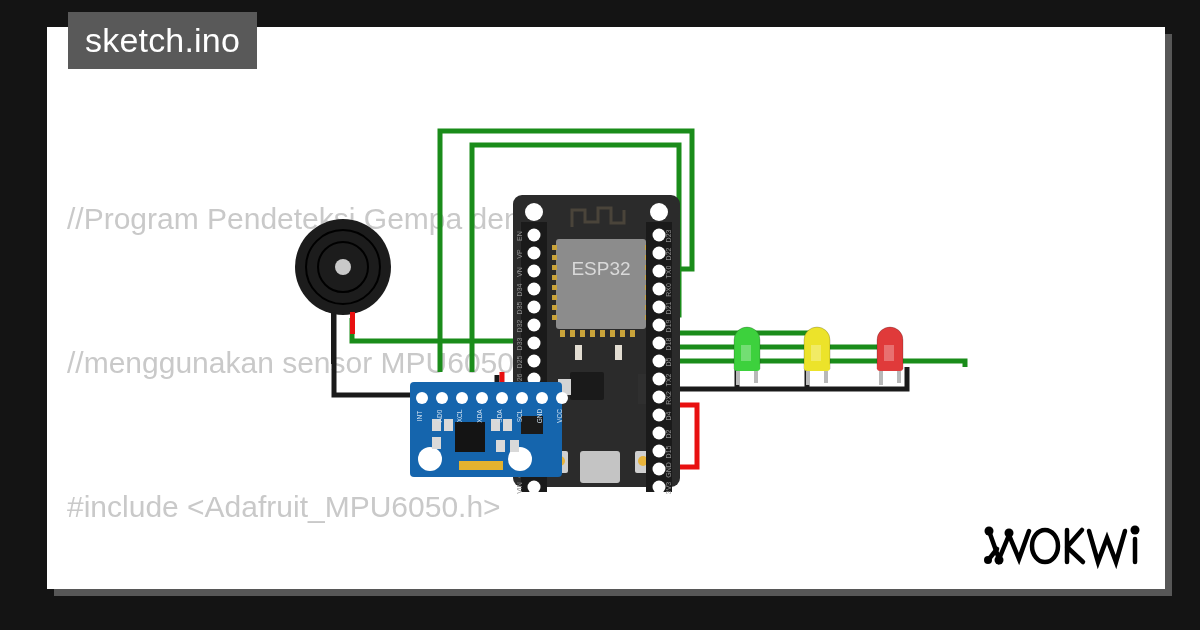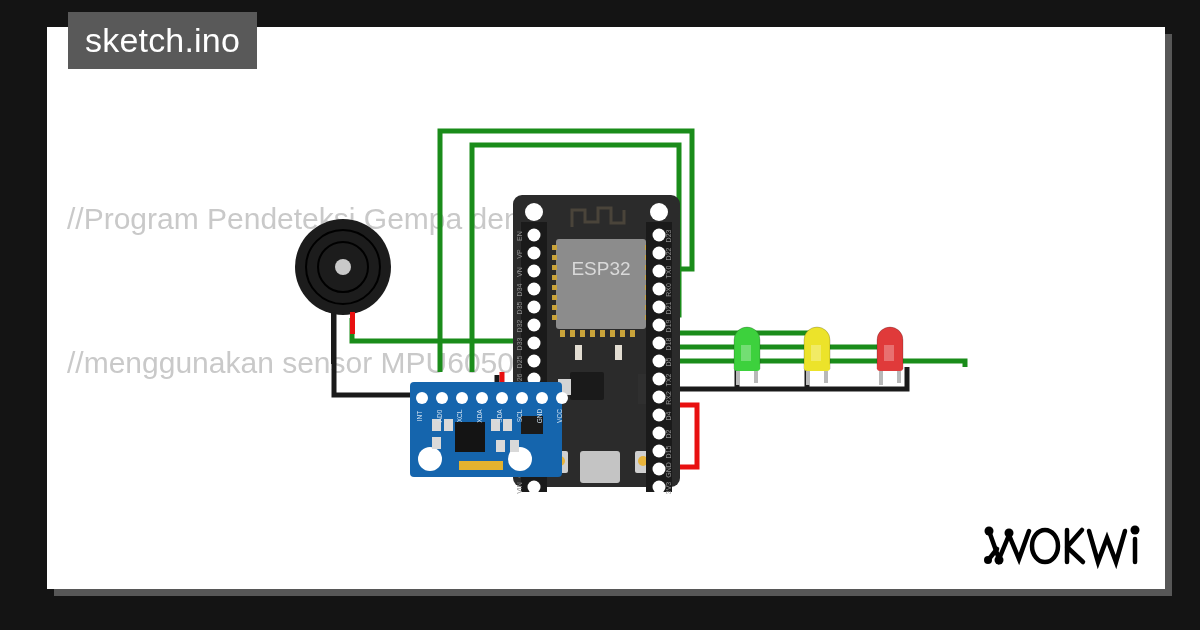--- a/index.html
+++ b/index.html
@@ -38,20 +38,21 @@
 
 <div id="stage">
 
   <div id="panel-shadow"></div>
 
   <div id="panel">
 
     <div id="code">
       <div>//Program Pendeteksi Gempa dengan</div>
       <div>//menggunakan sensor MPU6050</div>
+      <div>#include &lt;Adafruit_MPU6050.h&gt;</div>
       
       
       
       
       
       
       
     </div>
 
     <svg id="diagram" viewBox="0 0 1118 562">

